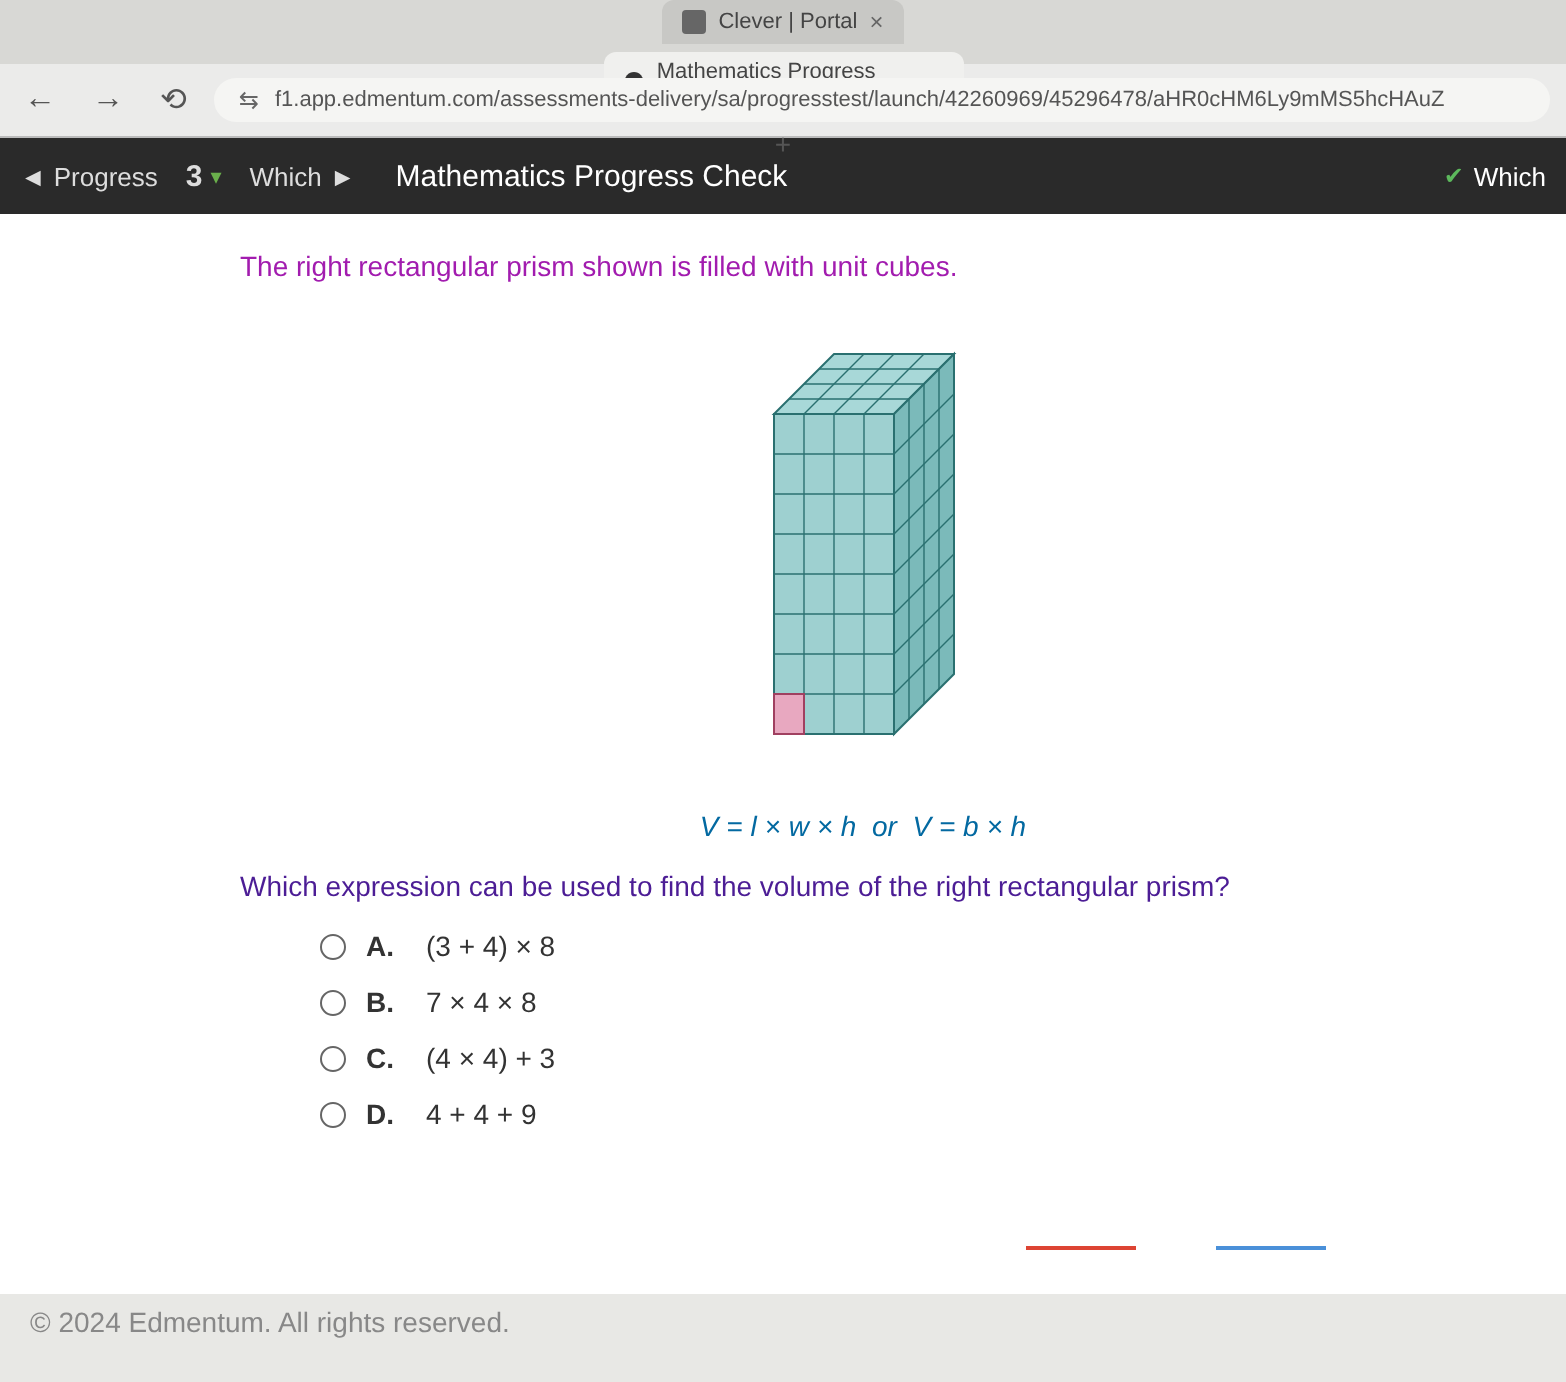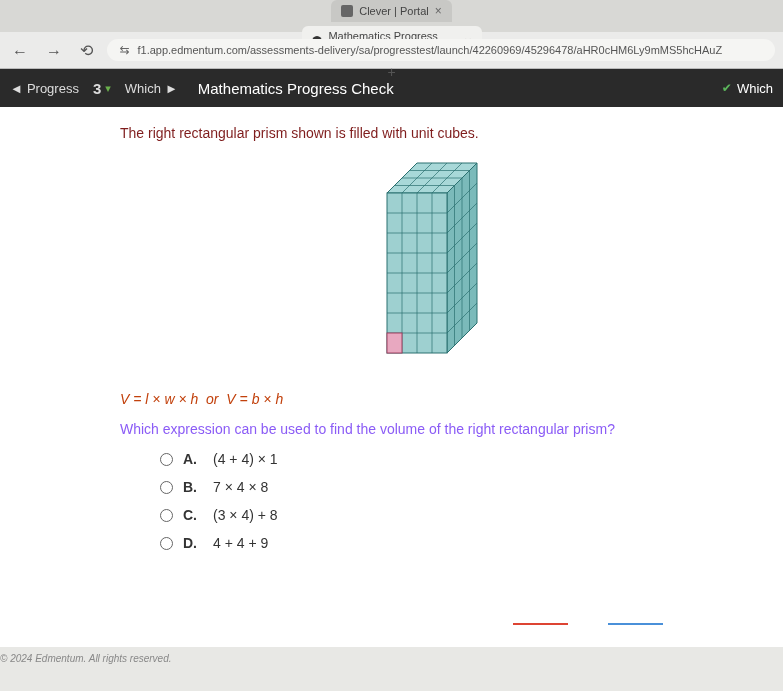--- a/index.html
+++ b/index.html
@@ -25,39 +25,39 @@
     .nav-number { font-size: 15px; font-weight: bold; }
     .check-sm { color: #6ab04c; font-size: 11px; }
     .app-title { font-size: 15px; margin-left: 6px; }
     .spacer { flex: 1; }
     .submit-btn { display: flex; align-items: center; gap: 5px; cursor: pointer; }
     .submit-check { color: #5cb85c; font-size: 12px; }
     
     .tool-btn { position: absolute; left: 8px; top: 108px; width: 28px; height: 28px; background: #4a4a4a; border-radius: 50%; display: flex; align-items: center; justify-content: center; color: #fff; font-size: 12px; font-weight: bold; cursor: pointer; }
     
     .content { background: #fff; margin: 0; padding: 18px 40px 20px 120px; min-height: 540px; position: relative; }
-    .question-text { font-size: 14px; color: #7f1d1d; margin-bottom: 12px; }
+    .question-text { font-size: 14px; color: #a21caf; margin-bottom: 26px; }
     
     .prism-container { display: flex; justify-content: center; margin: 10px 0 8px; }
     
-    .formula { text-align: left; font-size: 14px; font-style: italic; color: #c2410c; margin: 8px 0 14px; }
+    .formula { text-align: center; font-size: 14px; font-style: italic; color: #0369a1; margin: 8px 0 14px; }
     .formula .var { font-style: italic; }
     
-    .sub-question { font-size: 14px; color: #8b5cf6; margin-bottom: 14px; }
+    .sub-question { font-size: 14px; color: #4c1d95; margin-bottom: 14px; }
     
     .options { margin-left: 40px; }
     .option { display: flex; align-items: center; gap: 10px; margin-bottom: 12px; font-size: 14px; color: #333; }
     .radio { width: 13px; height: 13px; border: 1.5px solid #666; border-radius: 50%; flex-shrink: 0; cursor: pointer; }
     .opt-letter { font-weight: bold; min-width: 20px; }
     
     .bottom-lines { position: absolute; bottom: 22px; right: 120px; display: flex; gap: 40px; }
     .line-red { width: 55px; height: 2px; background: #d43; }
     .line-blue { width: 55px; height: 2px; background: #4a90d9; }
     
-    .footer { font-size: 10px; color: #888; padding: 6px 0; font-style: italic; }
+    .footer { font-size: 14px; color: #888; padding: 6px 15px; }
   </style>
 </head>
 <body>
 
 <div class="browser-chrome">
   <div class="tab-bar">
     <div class="tab inactive">
       <span class="tab-favicon"></span>
       <span>Clever | Portal</span>
       <span class="tab-close">×</span>
@@ -159,31 +159,31 @@
   <div class="formula">
     <span class="var">V</span> = <span class="var">l</span> × <span class="var">w</span> × <span class="var">h</span> &nbsp;or&nbsp; <span class="var">V</span> = <span class="var">b</span> × <span class="var">h</span>
   </div>
 
   <div class="sub-question">Which expression can be used to find the volume of the right rectangular prism?</div>
 
   <div class="options">
     <div class="option">
       <span class="radio"></span>
       <span class="opt-letter">A.</span>
-      <span>(4 + 4) × 1</span>
+      <span>(3 + 4) × 8</span>
     </div>
     <div class="option">
       <span class="radio"></span>
       <span class="opt-letter">B.</span>
       <span>7 × 4 × 8</span>
     </div>
     <div class="option">
       <span class="radio"></span>
       <span class="opt-letter">C.</span>
-      <span>(3 × 4) + 8</span>
+      <span>(4 × 4) + 3</span>
     </div>
     <div class="option">
       <span class="radio"></span>
       <span class="opt-letter">D.</span>
       <span>4 + 4 + 9</span>
     </div>
   </div>
 
   <div class="bottom-lines">
     <div class="line-red"></div>

